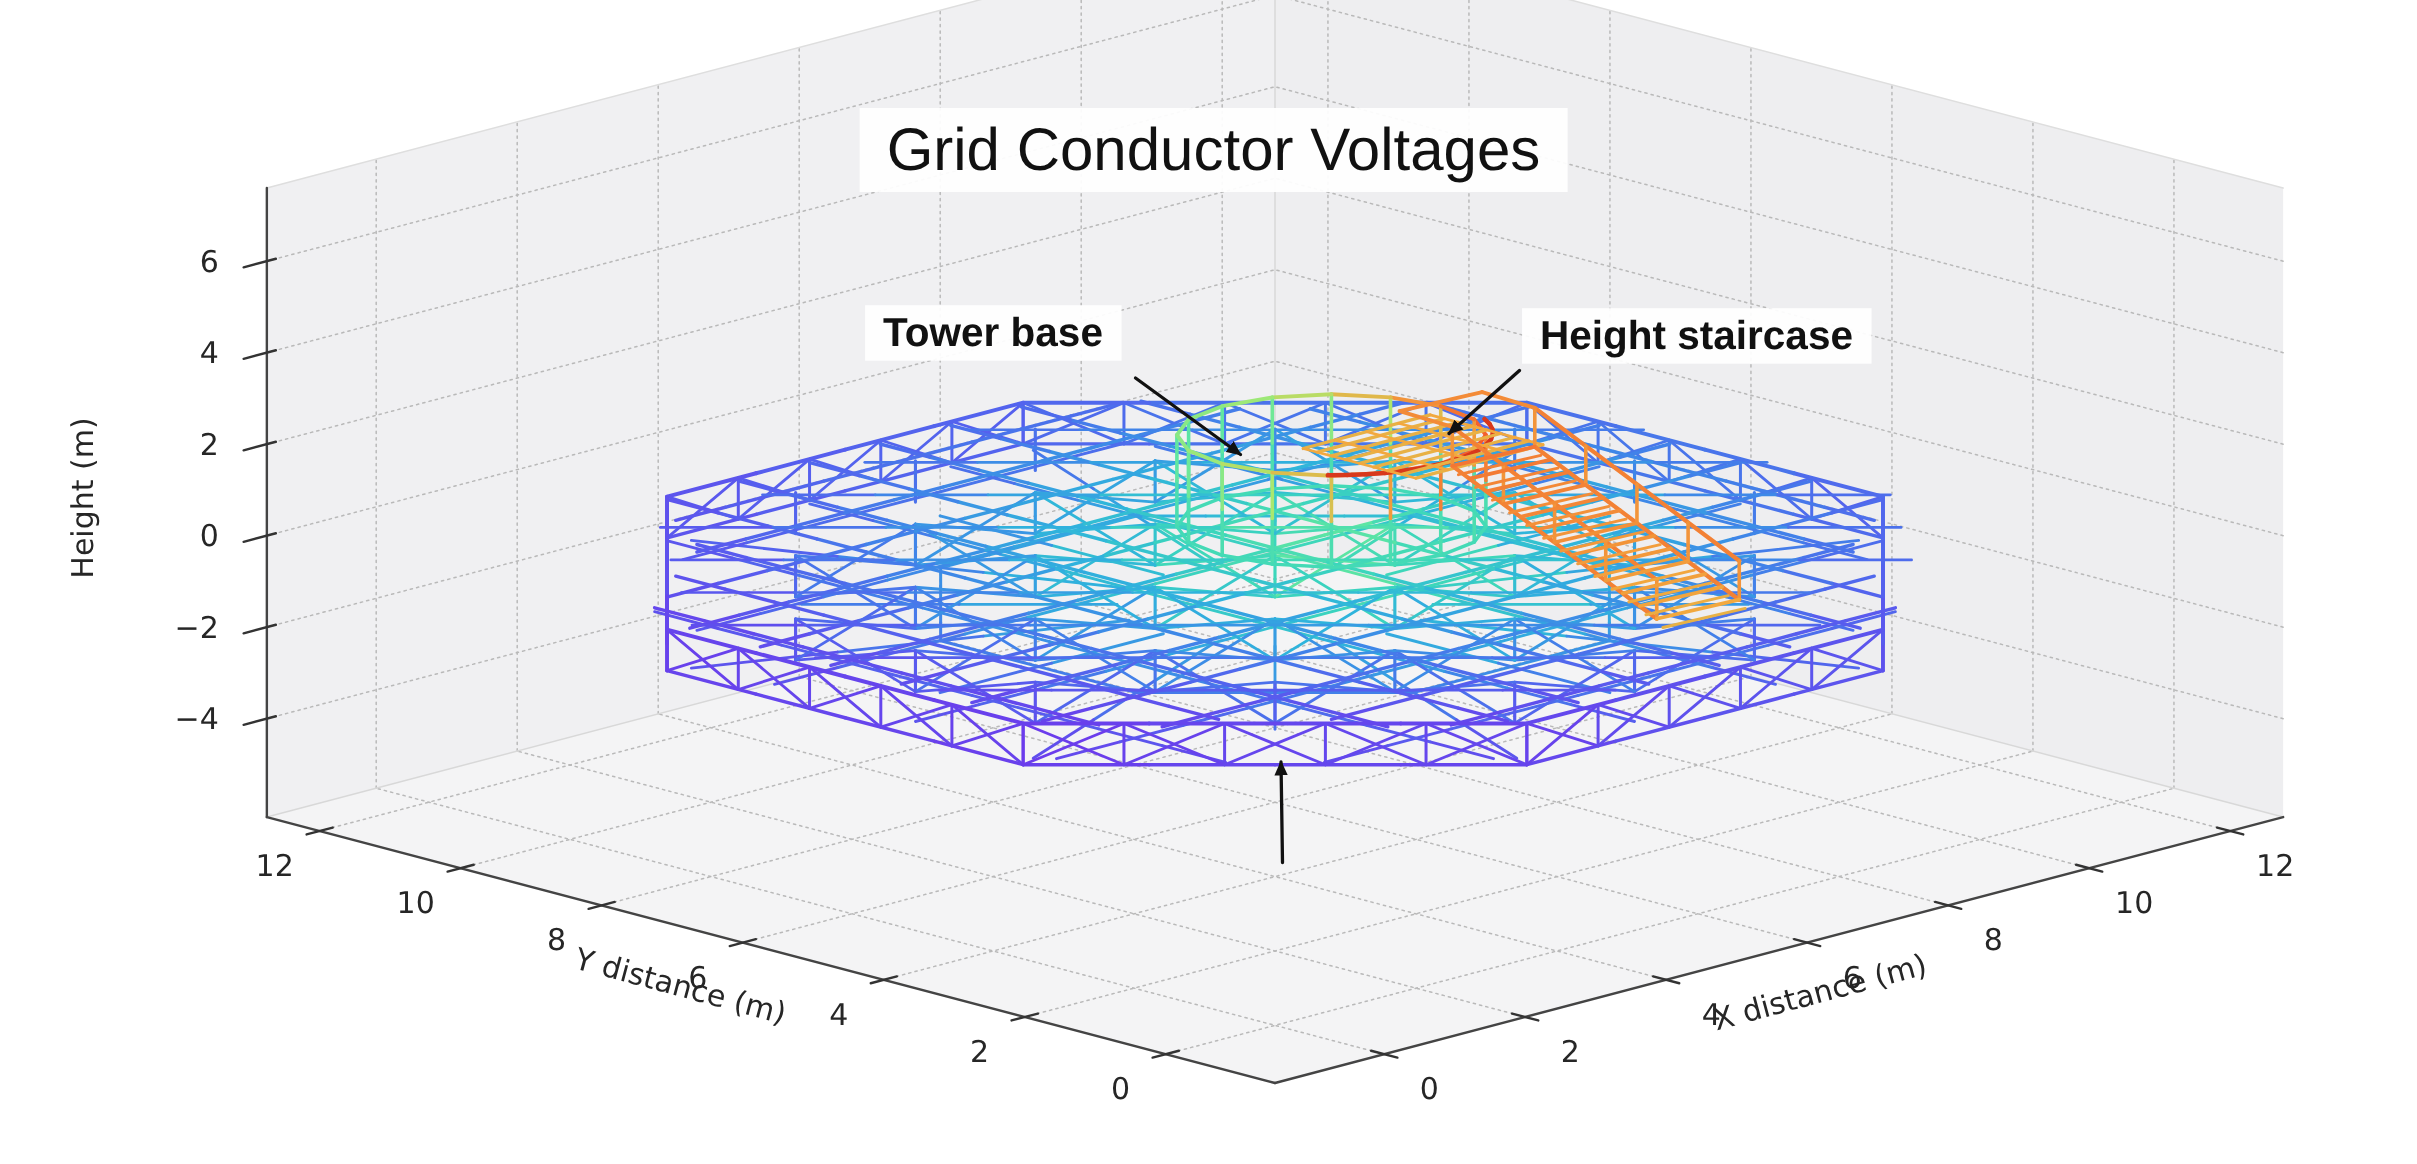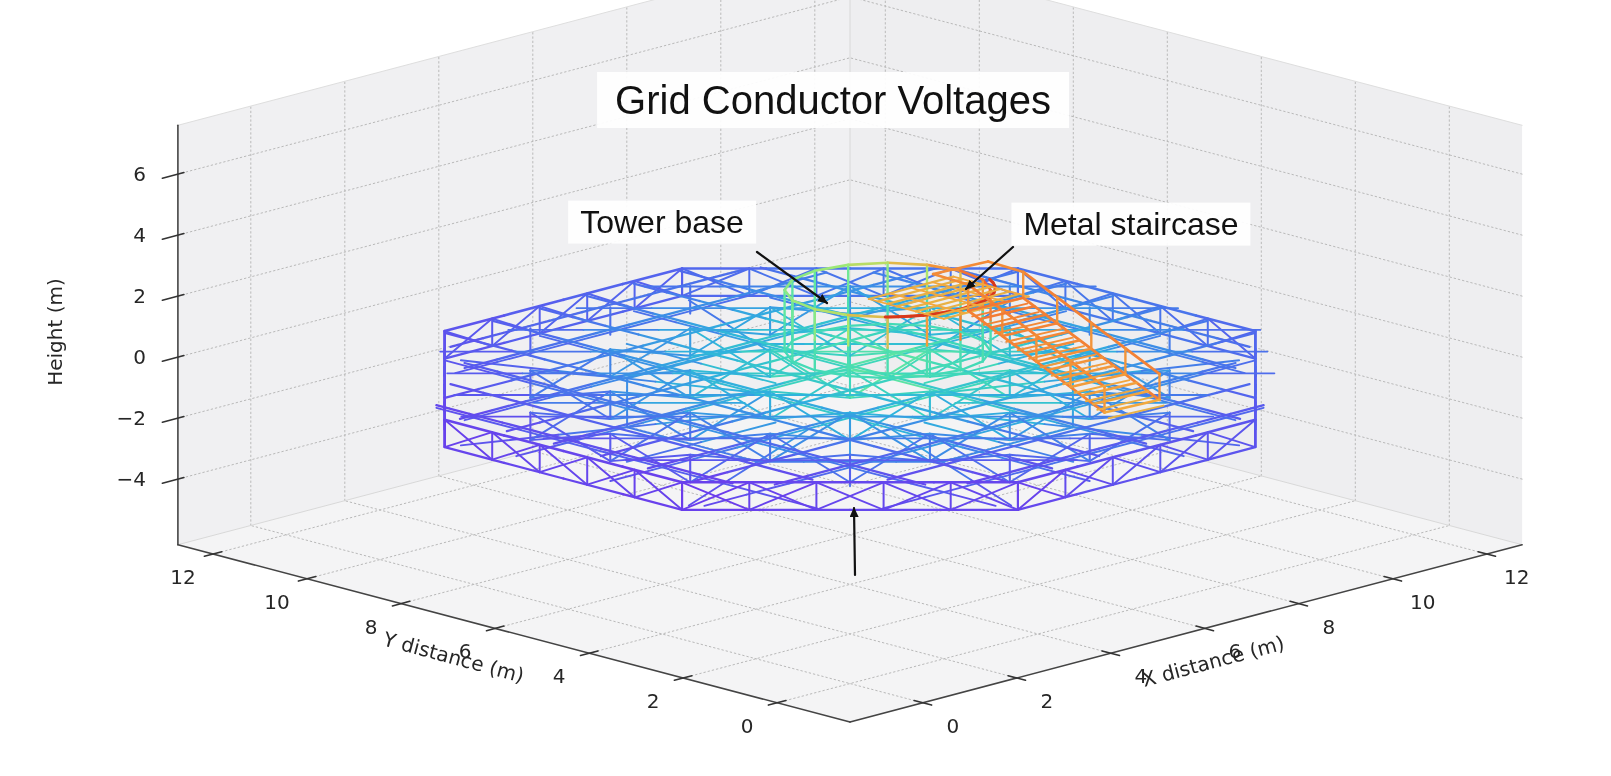--- a/index.html
+++ b/index.html
@@ -2,21 +2,21 @@
 <html><head>
 <meta charset="utf-8">
 <style>
   html,body{margin:0;padding:0;background:#ffffff;}
   #stage{position:relative;width:1611px;height:776px;background:#ffffff;overflow:hidden;
          font-family:"Liberation Sans",sans-serif;}
   #plot-svg{position:absolute;left:0;top:0;display:block;}
   .overlay-label{position:absolute;transform:translate(-50%,-50%);
     background:rgba(255,255,255,0.93);color:#111;white-space:nowrap;line-height:1.15;}
   #chart-title{font-size:40px;padding:5px 18px;}
-  .annotation{font-size:32px;padding:3px 12px;}
+  .annotation{font-size:27px;padding:3px 12px;font-weight:bold;}
 </style>
 </head>
 <body>
 
 <div id="stage">
   <svg id="plot-svg" width="1611" height="776" viewBox="0 0 1611 776">
       <defs>
         <marker id="ah" markerWidth="11" markerHeight="9" refX="9" refY="4.5" orient="auto">
           <path d="M0,0 L10,4.5 L0,9 z" fill="#111"></path>
         </marker>
@@ -1229,16 +1229,16 @@
       </g>
       <g>
         <line x1="757.0" y1="252.0" x2="827.0" y2="303.0" stroke="#111" stroke-width="2.2" stroke-linecap="round"></line>
         <line x1="757" y1="252" x2="827" y2="303" stroke="none" marker-end="url(#ah)"></line>
         <line x1="1013.0" y1="247.0" x2="966.0" y2="289.0" stroke="#111" stroke-width="2.2" stroke-linecap="round"></line>
         <line x1="1013" y1="247" x2="966" y2="289" stroke="none" marker-end="url(#ah)"></line>
         <line x1="855.0" y1="575.0" x2="854.0" y2="508.0" stroke="#111" stroke-width="2.2" stroke-linecap="round"></line>
         <line x1="855" y1="575" x2="854" y2="508" stroke="none" marker-end="url(#ah)"></line>
       </g>
     </svg>
-  <div id="chart-title" class="overlay-label" style="left: 833px; top: 100px;">Grid Conductor Voltages</div>
+  <div id="chart-title" class="overlay-label" style="left: 809px; top: 100px;">Grid Conductor Voltages</div>
   <div class="overlay-label annotation" style="left: 662px; top: 222px;">Tower base</div>
-  <div class="overlay-label annotation" style="left: 1131px; top: 224px;">Metal staircase</div>
+  <div class="overlay-label annotation" style="left: 1131px; top: 224px;">Height staircase</div>
 </div>
 
 </body></html>

